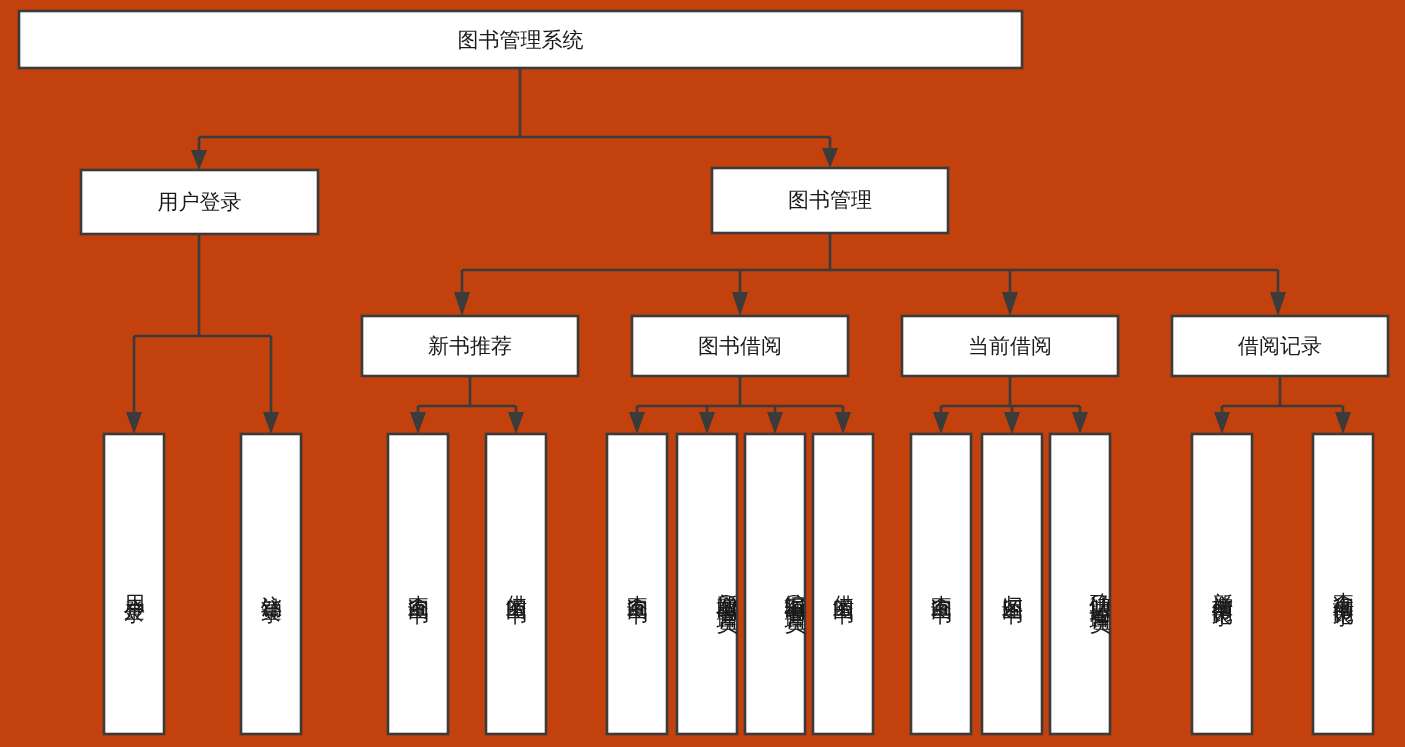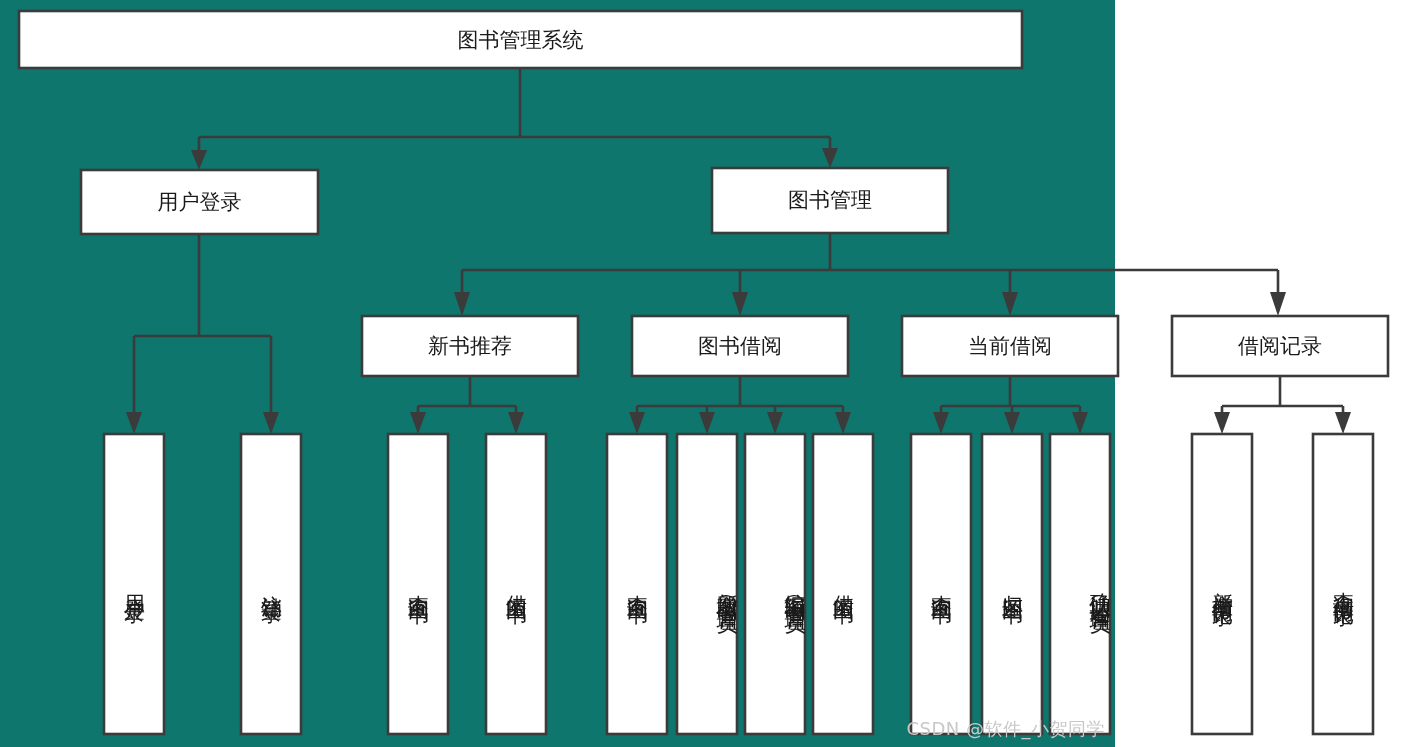--- a/index.html
+++ b/index.html
@@ -9,23 +9,23 @@
   }
   body {
     width: 1405px;
     height: 747px;
     font-family: "DejaVu Sans", "Liberation Sans", sans-serif;
     overflow: hidden;
     position: relative;
   }
   #diagram-root {
     position: relative;
-    width: 1115px;
+    width: 1405px;
     height: 747px;
-    background: #0f766e;
+    background: #c2410c;
   }
   svg#flow {
     position: absolute;
     top: 0;
     left: 0;
     width: 1405px;
     height: 747px;
   }
   .node-box {
     fill: #ffffff;
@@ -203,15 +203,14 @@
   <div class="leaf-label" style="left:607px; top:434px; width:60px; height:300px;">查询图书</div>
   <div class="leaf-label" style="left:677px; top:434px; width:60px; height:300px; align-items:flex-start; padding-top:10px; box-sizing:border-box;">新增图书（管理员）</div>
   <div class="leaf-label" style="left:745px; top:434px; width:60px; height:300px; align-items:flex-start; padding-top:10px; box-sizing:border-box;">编辑图书（管理员）</div>
   <div class="leaf-label" style="left:813px; top:434px; width:60px; height:300px;">借阅图书</div>
   <div class="leaf-label" style="left:911px; top:434px; width:60px; height:300px;">查询图书</div>
   <div class="leaf-label" style="left:982px; top:434px; width:60px; height:300px;">归还图书</div>
   <div class="leaf-label" style="left:1050px; top:434px; width:60px; height:300px; align-items:flex-start; padding-top:10px; box-sizing:border-box;">确认归还（管理员）</div>
   <div class="leaf-label" style="left:1192px; top:434px; width:60px; height:300px;">新增借阅记录</div>
   <div class="leaf-label" style="left:1313px; top:434px; width:60px; height:300px;">查询借阅记录</div>
 
-  <div class="watermark">CSDN @软件_小贺同学</div>
 
 </div>
 
 </body></html>

